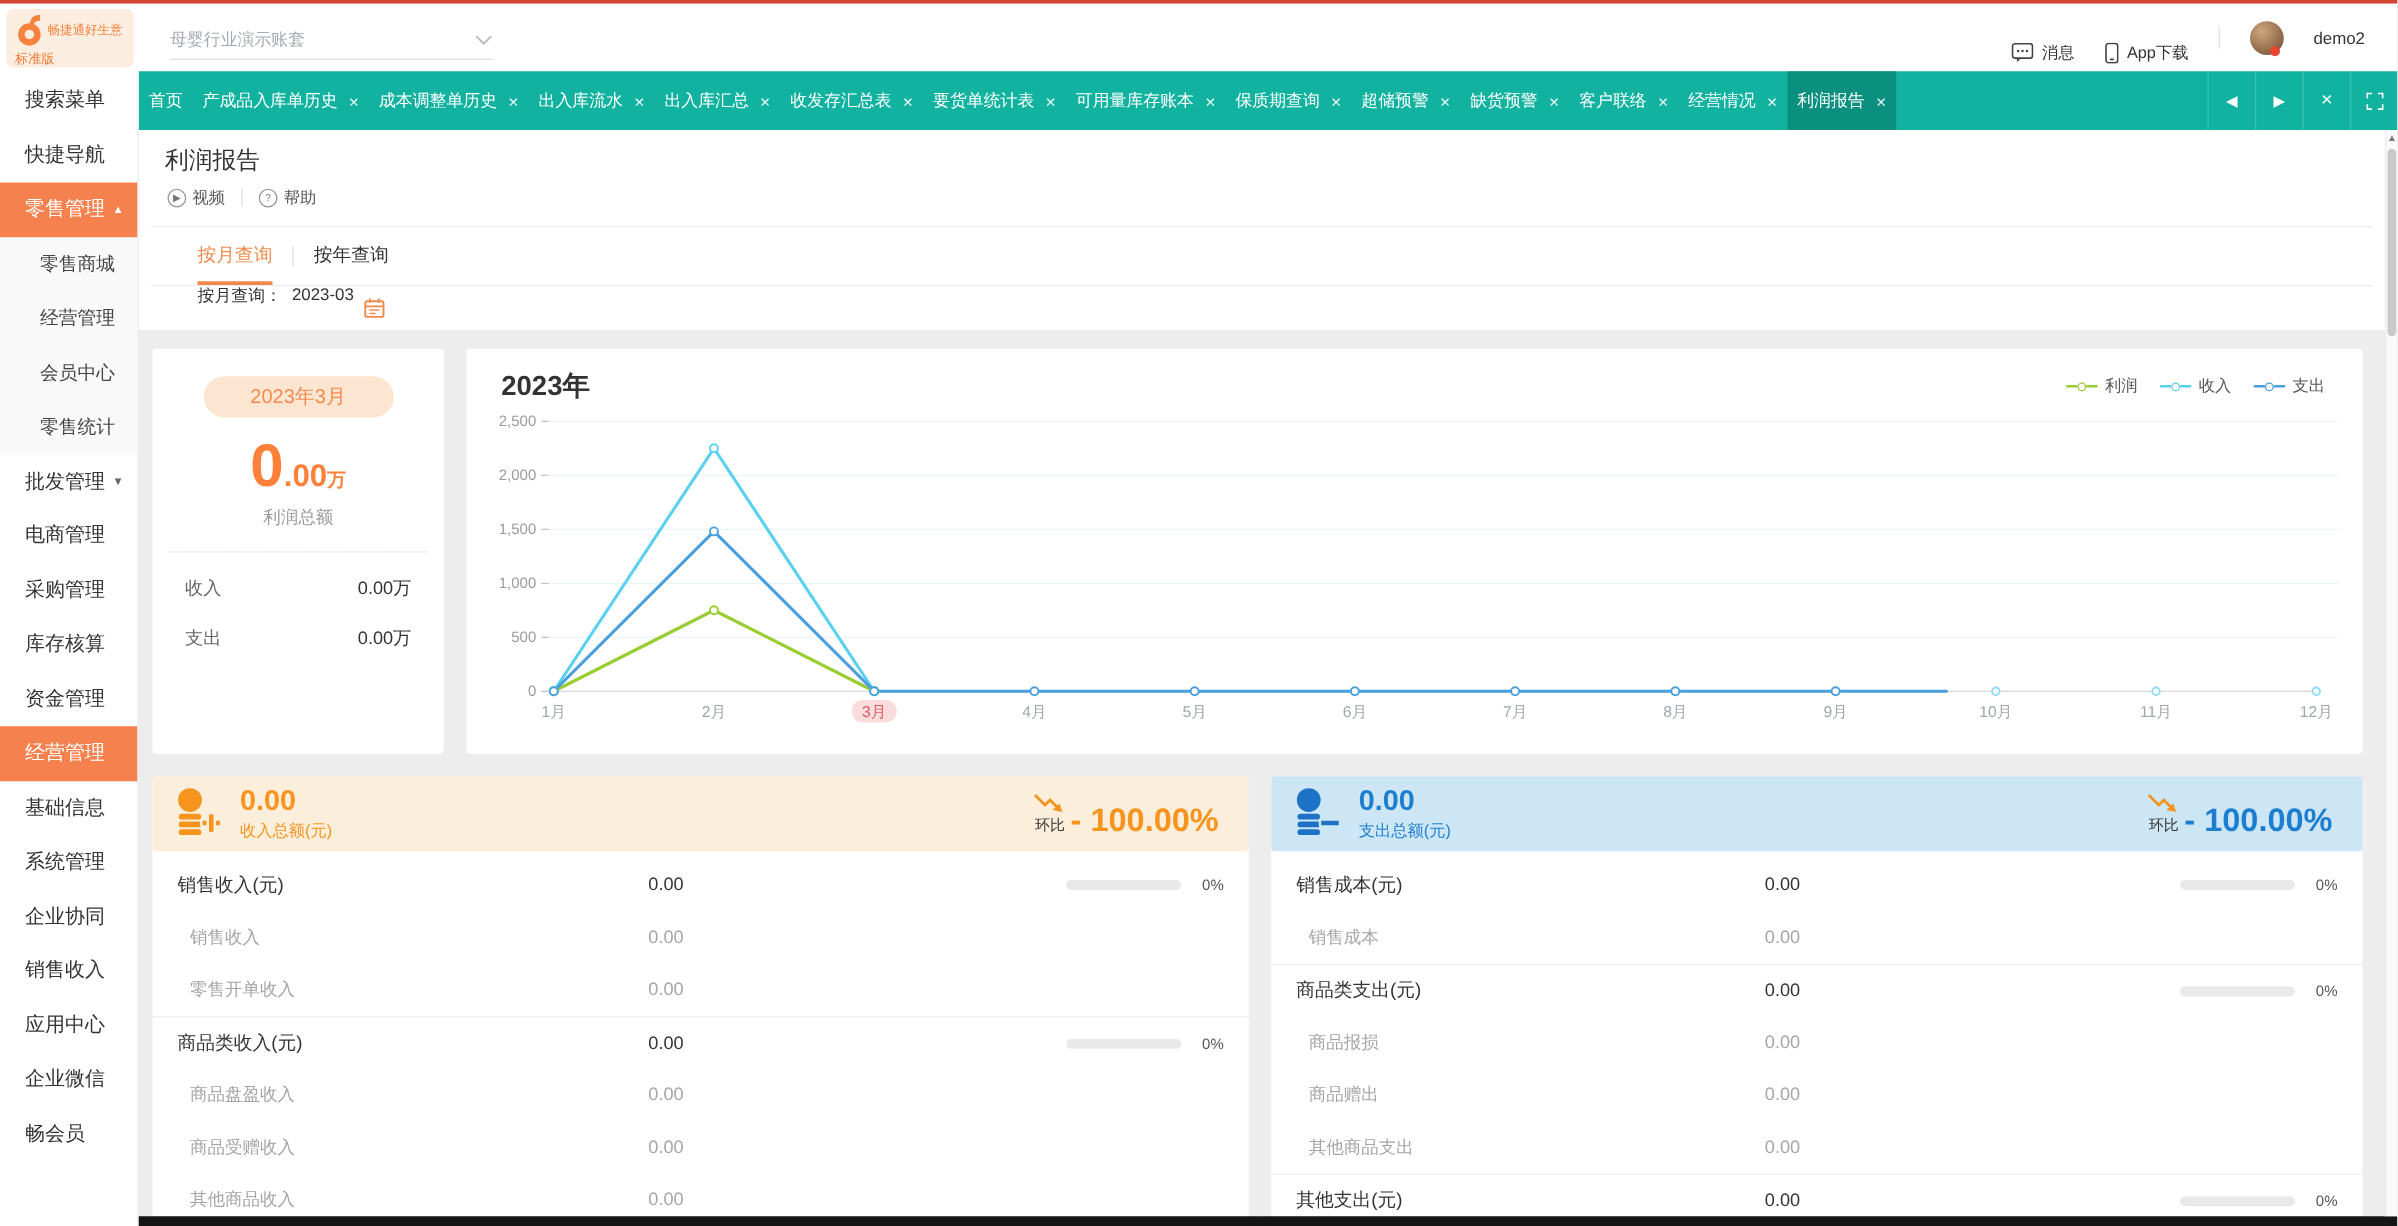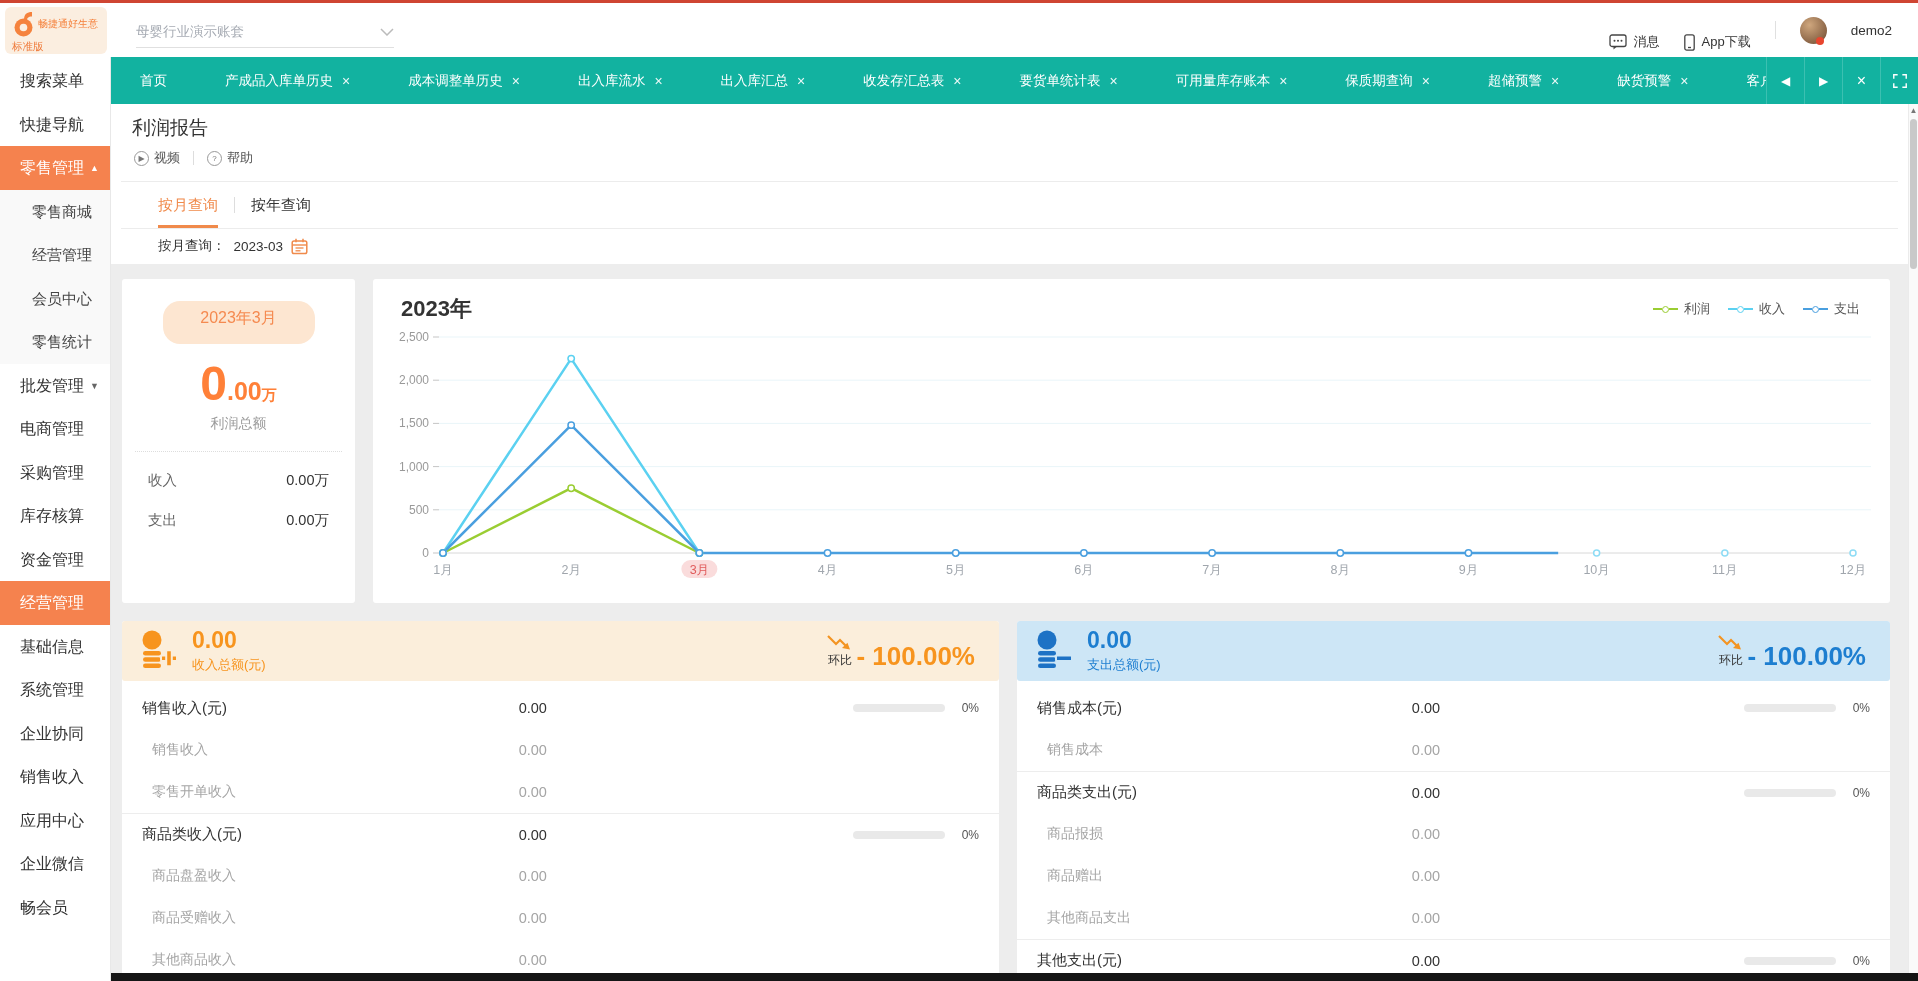--- a/index.html
+++ b/index.html
@@ -20,21 +20,21 @@
   .topbar-right { position:absolute; right:26px; top:0; height:54px; display:flex; align-items:center; gap:24px; }
   .tb-item { display:flex; align-items:center; gap:7px; font-size:13px; color:#333; cursor:pointer;margin-top:24px; }
   .tb-divider { width:1px; height:18px; background:#e0e0e0; }
   .avatar { position:relative; width:27px; height:27px; border-radius:50%; background:radial-gradient(circle at 35% 30%, #cfa77e, #8a6446 70%, #5d4330); cursor:pointer; }
   .avatar-dot { position:absolute; right:3px; bottom:-1px; width:8px; height:8px; border-radius:50%; background:#e8452e; }
   .username { font-size:13.5px; color:#333; cursor:pointer; }
 
   
   .tabbar { position:absolute; left:111px; top:57px; right:0; height:47px; background:#12b2a0; display:flex; }
   .tab-strip { flex:1; display:flex; overflow:hidden; }
-  .tab { flex:none; height:47px; padding:0 29px; display:inline-flex; align-items:center; gap:9px; color:#fff; font-size:13.5px; white-space:nowrap; cursor:pointer; }
+  .tab { flex:none; height:47px; padding:0 8px; display:inline-flex; align-items:center; gap:9px; color:#fff; font-size:13.5px; white-space:nowrap; cursor:pointer; }
   .tab.active { background:#0b9080; }
   .tab-x { font-size:14px; opacity:.92; line-height:1; }
   .tab-controls { flex:none; display:flex; }
   .tctrl { width:38px; height:47px; display:flex; align-items:center; justify-content:center; color:#fff; font-size:12px; border-left:1px solid rgba(255,255,255,.18); cursor:pointer; }
 
   
   .sidebar { position:absolute; left:0; top:57px; bottom:0; width:111px; background:#fff; border-right:1px solid #e8e8e8; padding-top:2px; overflow:hidden; }
   .side-item { height:43.5px; line-height:43.5px; padding-left:20px; font-size:16px; color:#333; cursor:pointer; white-space:nowrap; }
   .side-item.sub { background:#f9f9f9; padding-left:32px; font-size:15px; color:#444; }
   .side-item.active { background:#f5824e; color:#fff; }
@@ -49,28 +49,28 @@
   .tool-item { display:flex; align-items:center; gap:5px; cursor:pointer; }
   .tool-icon { width:15px; height:15px; border:1px solid #999; border-radius:50%; font-size:8px; color:#777; display:flex; align-items:center; justify-content:center; }
   .tool-divider { width:1px; height:14px; background:#ddd; }
   .hr1 { position:absolute; left:10px; right:10px; top:77px; border-top:1px solid #ececec; }
   .period-tabs { position:absolute; left:47px; top:78px; height:46px; display:flex; align-items:center; gap:16px; font-size:15px; }
   .ptab { position:relative; height:46px; line-height:46px; color:#333; cursor:pointer; }
   .ptab.active { color:#f08a4b; }
   .ptab.active::after { content:""; position:absolute; left:0; right:0; bottom:0; height:3px; background:#f08a4b; }
   .ptab-sep { width:1px; height:16px; background:#ddd; }
   .hr2 { position:absolute; left:10px; right:10px; top:124px; border-top:1px solid #ececec; }
-  .filter-row { position:absolute; left:47px; top:124px; height:36px; display:flex; align-items:center; gap:8px; font-size:13.5px; color:#333; }
+  .filter-row { position:absolute; left:47px; top:124px; height:36px; display:flex; gap:8px; font-size:13.5px; color:#333; }
   .cal-btn { display:flex; align-items:center; cursor:pointer; }
 
   .card { position:absolute; background:#fff; border-radius:3px; }
 
   
   .summary-card { left:11px; top:175px; width:233px; height:324px; }
-  .period-pill { margin:22px auto 0; width:152px; height:43px; background:#fde6d1; color:#f58a50; border-radius:17px; text-align:center; line-height:33px; font-size:16px; }
+  .period-pill { margin:22px auto 0; width:152px; height:33px; background:#fde6d1; color:#f58a50; border-radius:17px; text-align:center; line-height:33px; font-size:16px; }
   .amount { margin-top:12px; text-align:center; color:#ff8038; white-space:nowrap; }
   .amount .int { font-size:48px; font-weight:700; }
   .amount .dec { font-size:25px; font-weight:700; }
   .amount .unit { font-size:15px; font-weight:600; }
   .amount-label { text-align:center; color:#9a9a9a; font-size:14px; margin-top:4px; }
   .sum-divider { margin:18px 13px 0; border-top:1px dotted #ddd; }
   .summary-rows { margin-top:8px; padding:0 26px; }
   .srow { height:40px; display:flex; justify-content:space-between; align-items:center; font-size:14.5px; }
   .srow .lbl { color:#666; }
   .srow .val { color:#333; }

